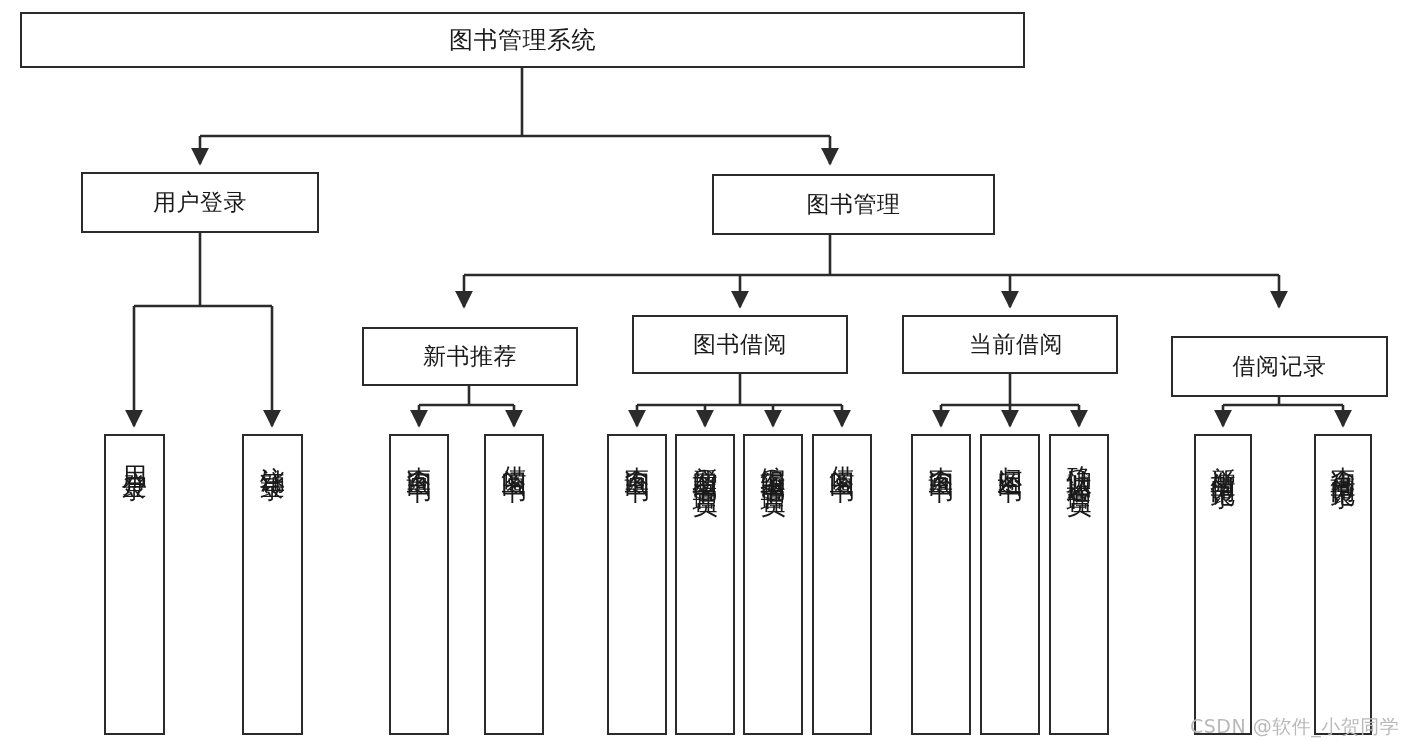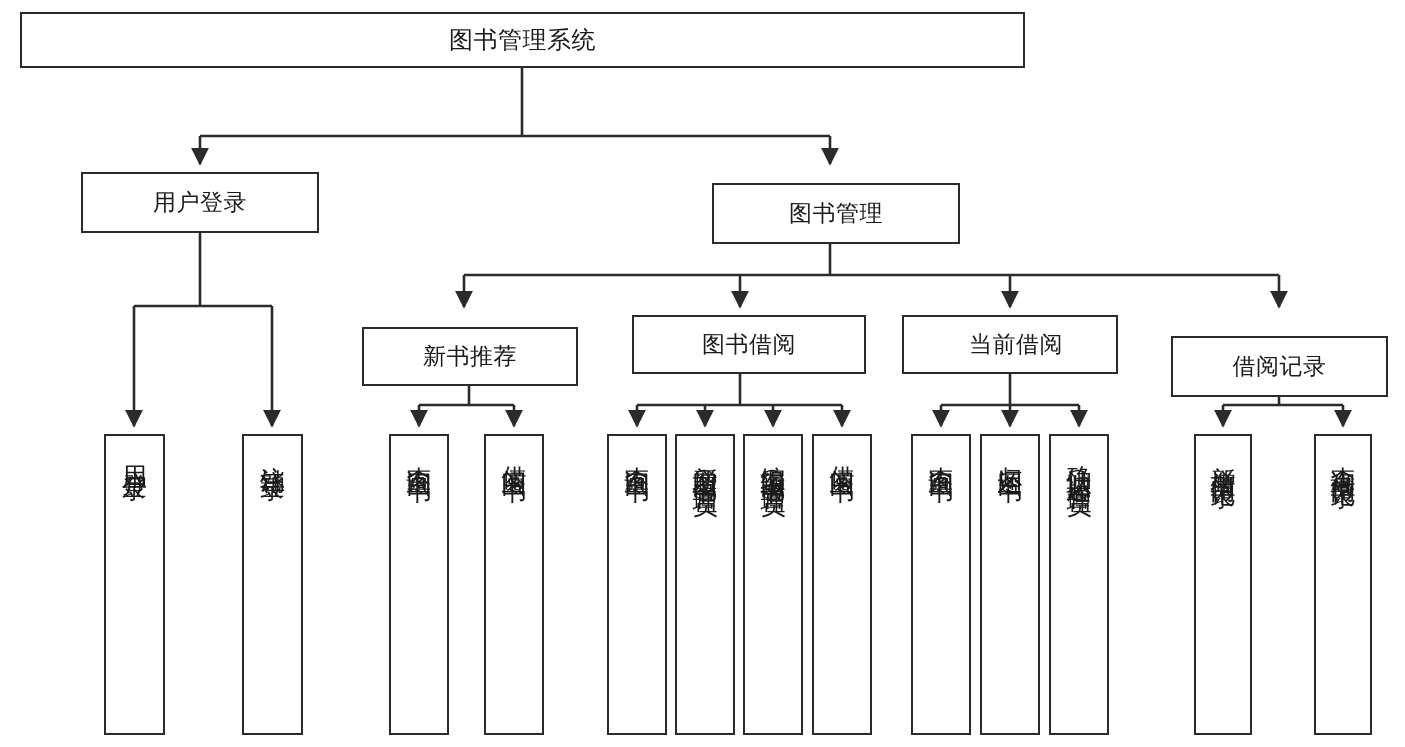--- a/index.html
+++ b/index.html
@@ -125,29 +125,29 @@
   </svg>
 
   <div class="node horiz root" style="left:20px; top:12px; width:1005px; height:56px;">
     <span class="node-label">图书管理系统</span>
   </div>
 
   <div class="node horiz" style="left:81px; top:172px; width:238px; height:61px;">
     <span class="node-label">用户登录</span>
   </div>
 
-  <div class="node horiz" style="left:712px; top:183px; width:248px; height:61px;">
+  <div class="node horiz" style="left:712px; top:174px; width:283px; height:61px;">
     <span class="node-label">图书管理</span>
   </div>
 
   <div class="node horiz" style="left:362px; top:327px; width:216px; height:59px;">
     <span class="node-label">新书推荐</span>
   </div>
 
-  <div class="node horiz" style="left:632px; top:315px; width:234px; height:59px;">
+  <div class="node horiz" style="left:632px; top:315px; width:216px; height:59px;">
     <span class="node-label">图书借阅</span>
   </div>
 
   <div class="node horiz" style="left:902px; top:315px; width:216px; height:59px;padding-left:12px;">
     <span class="node-label">当前借阅</span>
   </div>
 
   <div class="node horiz" style="left:1171px; top:312px; width:217px; height:61px;margin-top:24px;">
     <span class="node-label">借阅记录</span>
   </div>
@@ -197,14 +197,15 @@
   </div>
 
   <div class="node vert" style="left:1194px; top:434px; width:58px; height:301px;">
     <span class="node-label">新增借阅记录</span>
   </div>
 
   <div class="node vert" style="left:1314px; top:434px; width:58px; height:301px;">
     <span class="node-label">查询借阅记录</span>
   </div>
 
+  <div id="watermark">CSDN @软件_小贺同学</div>
 
 </div>
 
 </body></html>

